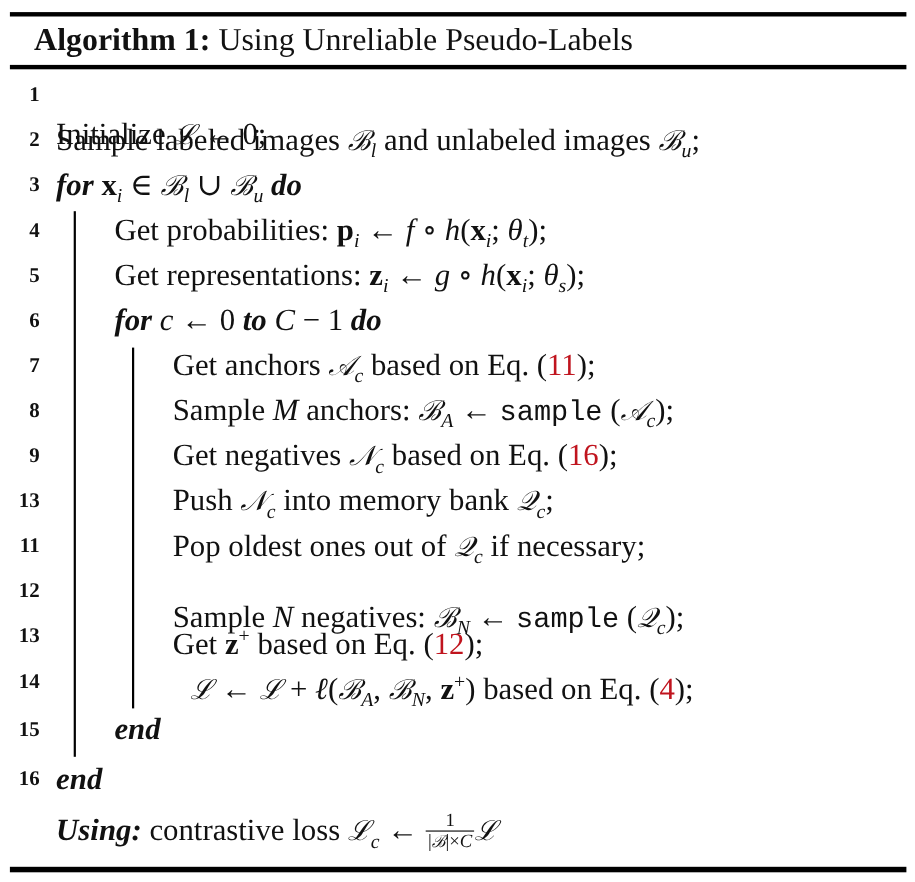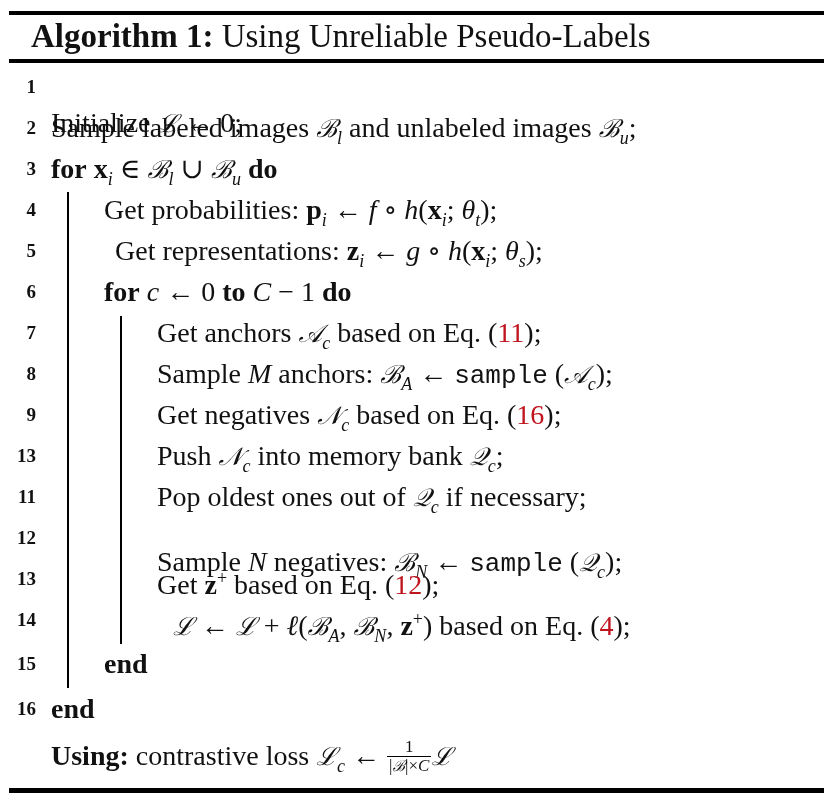--- a/index.html
+++ b/index.html
@@ -2,26 +2,26 @@
 <html><head>
 <meta charset="utf-8">
 <style>
   html, body { margin: 0; padding: 0; background: #ffffff; }
   body { width: 832px; height: 802px; position: relative; overflow: hidden;
          font-family: "Liberation Serif", "DejaVu Serif", serif; color: #111; }
   .rule { position: absolute; left: 9px; width: 815px; background: #000; }
   .rule.top { top: 11px; height: 4px; }
   .rule.mid { top: 59px; height: 4px; }
   .rule.bot { top: 788px; height: 5px; }
-  .title { position: absolute; left: 31px; top: 16px; font-size: 33px; line-height: 40px; white-space: nowrap; }
+  .title { position: absolute; left: 31px; top: 16px; font-size: 29px; line-height: 40px; white-space: nowrap; }
   .title b { font-weight: bold; }
   .line { position: absolute; height: 41px; line-height: 41px; white-space: nowrap; font-size: 28px; }
   .lnum { position: absolute; width: 36px; text-align: right; font-weight: bold; font-size: 19px; left: 0; }
   .txt { position: absolute; }
-  .kw { font-weight: bold; }
+  .kw { font-weight: bold; font-style: italic; }
   .m { font-style: italic; }
   .mb { font-weight: bold; }
   .tt { font-family: "Liberation Mono", "DejaVu Sans Mono", monospace; font-size: 26px; }
   .ref { color: #c0141e; }
   .cal { font-family: "DejaVu Serif", serif; font-style: italic; font-size: 25px; }
   sub, sup { font-size: 18px; }
   .vbar { position: absolute; width: 2px; background: #000; }
   .frac { display: inline-block; vertical-align: middle; text-align: center; font-size: 17px; line-height: 18px; position: relative; top: -2px; }
   .frac .num { display: block; border-bottom: 1px solid #000; padding: 0 2px; }
   .frac .den { display: block; padding: 0 2px; }
@@ -54,21 +54,21 @@
   <span class="txt" style="left:51px;"><span class="kw">for</span> <span class="mb">x</span><sub class="m">i</sub> ∈ <span class="cal">ℬ</span><sub class="m">l</sub> ∪ <span class="cal">ℬ</span><sub class="m">u</sub> <span class="kw">do</span></span>
 </div>
 
 <div class="line" style="top:189px; left:0;">
   <span class="lnum">4</span>
   <span class="txt" style="left:104px;">Get probabilities: <span class="mb">p</span><sub class="m">i</sub> ← <span class="m">f</span> ∘ <span class="m">h</span>(<span class="mb">x</span><sub class="m">i</sub>; <span class="m">θ</span><sub class="m">t</sub>);</span>
 </div>
 
 <div class="line" style="top:230px; left:0;">
   <span class="lnum">5</span>
-  <span class="txt" style="left:115px;">Get representations: <span class="mb">z</span><sub class="m">i</sub> ← <span class="m">g</span> ∘ <span class="m">h</span>(<span class="mb">x</span><sub class="m">i</sub>; <span class="m">θ</span><sub class="m">s</sub>);</span>
+  <span class="txt" style="left:104px;">Get representations: <span class="mb">z</span><sub class="m">i</sub> ← <span class="m">g</span> ∘ <span class="m">h</span>(<span class="mb">x</span><sub class="m">i</sub>; <span class="m">θ</span><sub class="m">s</sub>);</span>
 </div>
 
 <div class="line" style="top:271px; left:0;">
   <span class="lnum">6</span>
   <span class="txt" style="left:104px;"><span class="kw">for</span> <span class="m">c</span> ← 0 <span class="kw">to</span> <span class="m">C</span> − 1 <span class="kw">do</span></span>
 </div>
 
 <div class="line" style="top:312px; left:0;">
   <span class="lnum">7</span>
   <span class="txt" style="left:157px;">Get anchors <span class="cal">𝒜</span><sub class="m">c</sub> based on Eq. (<span class="ref">11</span>);</span>

